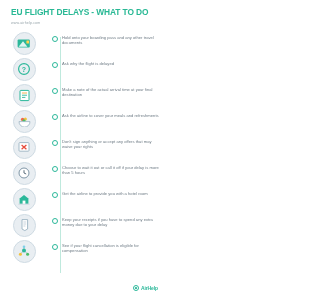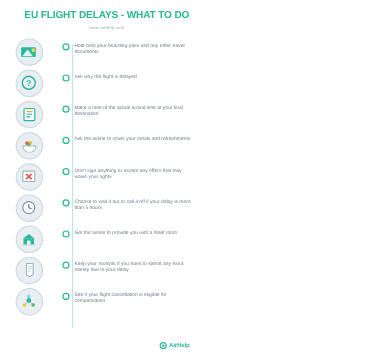--- a/index.html
+++ b/index.html
@@ -6,21 +6,21 @@
   body{
     width:167px;height:300px;
     background:#ffffff;
     font-family:"Liberation Sans", sans-serif;
     overflow:hidden;
     position:relative;
   }
   .page{width:167px;height:300px;position:relative;}
 
   
-  .header{padding:7px 0 0 11px;text-align:center;}
+  .header{padding:7px 0 0 11px;}
   .title{
     font-size:8.4px;
     font-weight:bold;
     color:#28b894;
     letter-spacing:-0.1px;
     line-height:10px;
     white-space:nowrap;
   }
   .url{
     font-size:3.6px;

